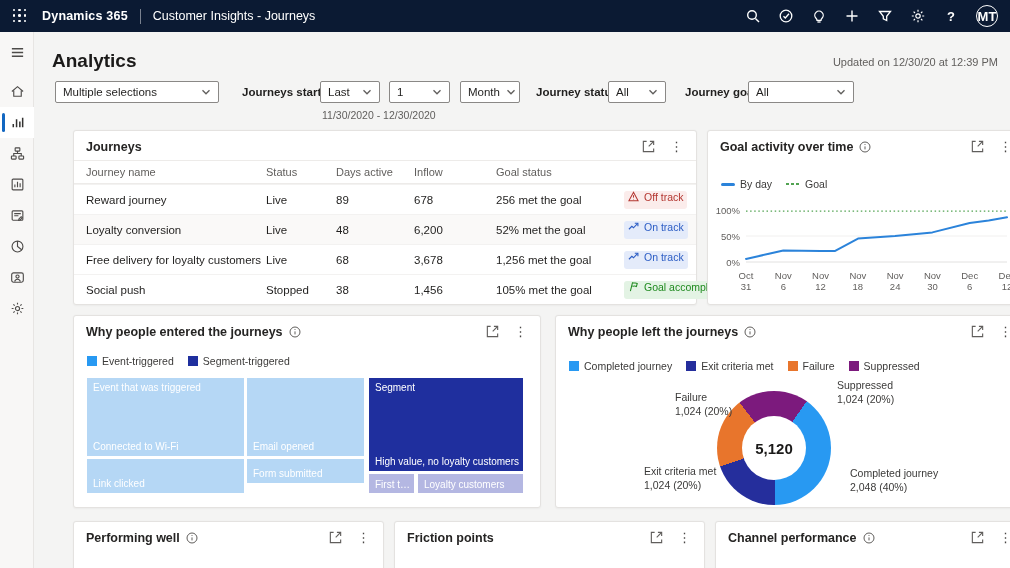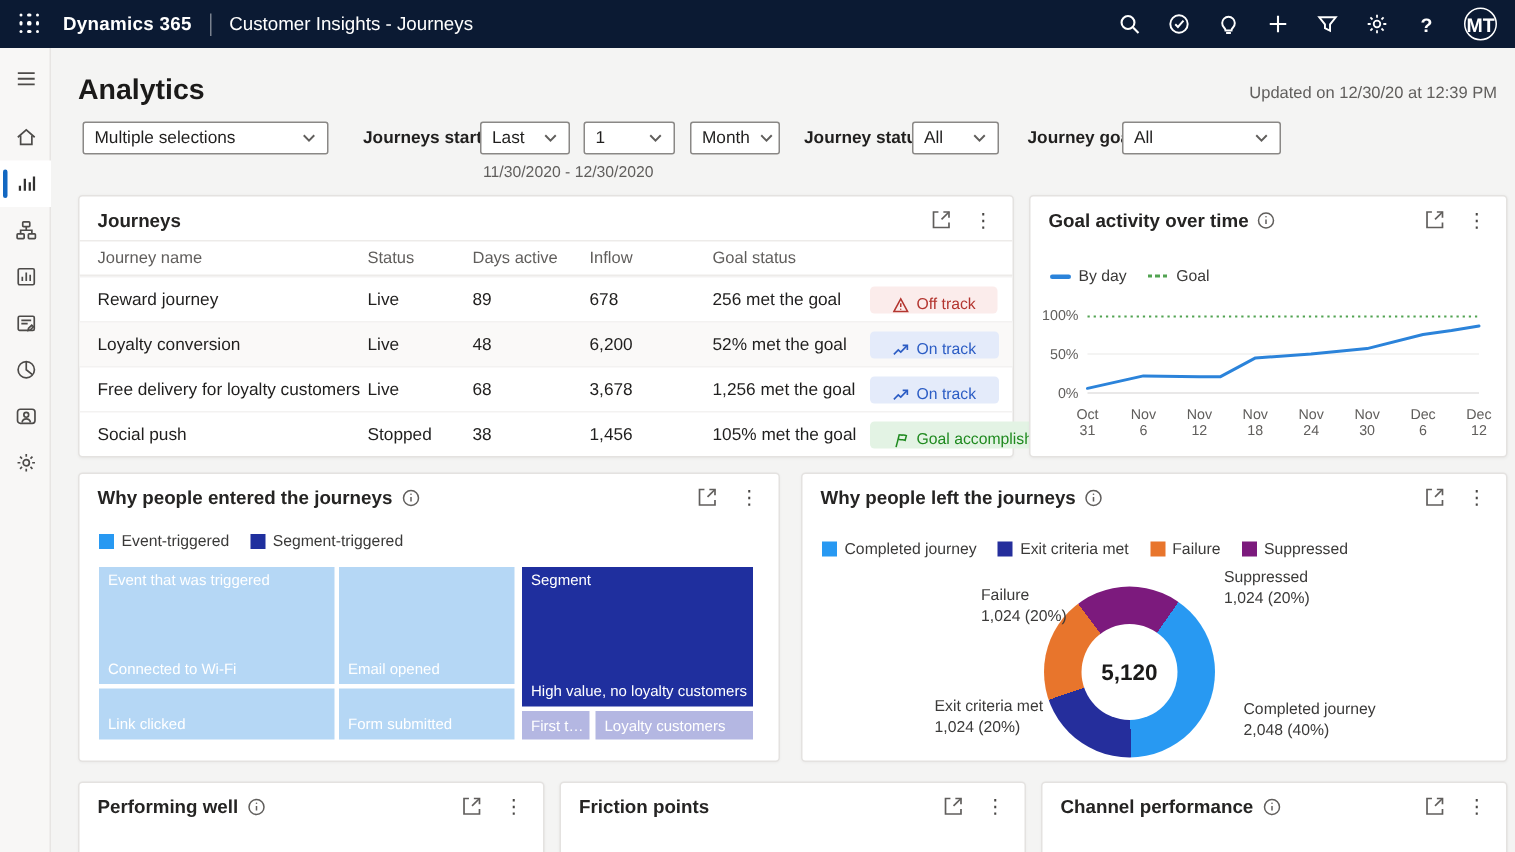--- a/index.html
+++ b/index.html
@@ -30,37 +30,37 @@
   
   .page-title { position:absolute; left:52px; top:50px; font-size:19px; font-weight:700; color:#1b1a19; }
   .updated { position:absolute; right:12px; top:56px; font-size:11px; color:#605e5c; }
   .flabel { position:absolute; top:86px; font-size:11.5px; font-weight:700; color:#201f1e; white-space:nowrap; }
   .dd { position:absolute; top:81px; height:22px; background:#fff; border:1px solid #8a8886; border-radius:2px;
         display:flex; align-items:center; justify-content:space-between; padding:0 7px; font-size:11.5px; color:#201f1e; cursor:pointer; }
   .dd svg { width:10px; height:10px; color:#605e5c; flex:none; margin-left:6px; }
   .daterange { position:absolute; left:322px; top:109px; font-size:10.5px; color:#605e5c; }
 
   
-  .card { position:absolute; background:#fff; border:1px solid #e4e2e0; border-radius:3px; box-shadow:0 .5px 2px rgba(0,0,0,.04); }
+  .card { position:absolute; background:#fff; border:1px solid #e4e2e0; border-radius:3px; box-shadow:0 .5px 2px rgba(0,0,0,.04);margin-left:21px; }
   .chead { display:flex; align-items:center; gap:6px; padding:8px 12px 6px; }
   .ctitle { font-size:12.5px; font-weight:700; color:#252423; white-space:nowrap; }
   .info-ic { width:12px; height:12px; color:#605e5c; display:inline-flex; }
   .chead-icons { margin-left:auto; display:flex; align-items:center; gap:13px; color:#605e5c; }
   .chead-icons .ic { width:15px; height:15px; cursor:pointer; display:flex; align-items:center; justify-content:center; }
   .ellipsis { font-size:13px; line-height:1; color:#484644; }
 
   
   .tblhead { position:relative; height:24px; border-top:1px solid #edebe9; border-bottom:1px solid #edebe9; font-size:11px; color:#605e5c; }
   .tblhead span, .trow .c { position:absolute; top:50%; transform:translateY(-50%); white-space:nowrap; }
   .col-name { left:12px; } .col-status { left:192px; } .col-days { left:262px; } .col-inflow { left:340px; } .col-goal { left:422px; }
   .trow { position:relative; height:30px; font-size:11.5px; color:#201f1e; border-top:1px solid #f3f2f1; cursor:pointer; }
   .trow:first-of-type { border-top:none; }
   .trow.alt { background:#faf9f8; }
-  .badge { position:absolute; left:527px; top:50%; transform:translateY(-50%); display:inline-flex; align-items:flex-end; gap:5px;
-           height:18px; padding:0 15px; border-radius:3px; font-size:10.5px; white-space:nowrap; }
+  .badge { position:absolute; left:550px; top:50%; transform:translateY(-50%); display:inline-flex; align-items:flex-start; gap:5px;
+           height:18px; padding:0 4px; border-radius:3px; font-size:10.5px; white-space:nowrap; }
   .badge svg { width:11px; height:11px; flex:none; }
   .badge.off-track { background:#fbeceb; color:#b3352f; }
   .badge.on-track { background:#e4ebfa; color:#2b5cc4; }
   .badge.accomplished { background:#e3f3e4; color:#1f8a1f; }
 
   
   .legend { position:absolute; display:flex; align-items:center; gap:14px; font-size:10.5px; color:#3b3a39; }
   .legend .li { display:flex; align-items:center; gap:5px; white-space:nowrap; }
   .sw { width:10px; height:10px; flex:none; }
   .sw-line { width:14px; height:3px; border-radius:2px; flex:none; }
@@ -419,21 +419,21 @@
     <div class="tile" style="left: 0px; top: 0px; width: 157px; height: 78px; background: rgb(181, 215, 245);">
       <span class="tl-top">Event that was triggered</span>
       <span class="tl-bot">Connected to Wi-Fi</span>
     </div>
     <div class="tile" style="left: 0px; top: 81px; width: 157px; height: 34px; background: rgb(181, 215, 245);">
       <span class="tl-bot">Link clicked</span>
     </div>
     <div class="tile" style="left: 160px; top: 0px; width: 117px; height: 78px; background: rgb(181, 215, 245);">
       <span class="tl-bot">Email opened</span>
     </div>
-    <div class="tile" style="left: 160px; top: 81px; width: 117px; height: 34px; background: rgb(181, 215, 245);">
+    <div class="tile" style="left: 160px; top: 81px; width: 117px; height: 24px; background: rgb(181, 215, 245);">
       <span class="tl-bot">Form submitted</span>
     </div>
     <div class="tile" style="left: 282px; top: 0px; width: 154px; height: 93px; background: rgb(31, 47, 158);">
       <span class="tl-top">Segment</span>
       <span class="tl-bot">High value, no loyalty customers</span>
     </div>
     <div class="tile" style="left: 282px; top: 96px; width: 45px; height: 19px; background: rgb(180, 183, 226);">
       <span class="tl-bot" style="bottom:3px;">First time ...</span>
     </div>
     <div class="tile" style="left: 331px; top: 96px; width: 105px; height: 19px; background: rgb(180, 183, 226);">

